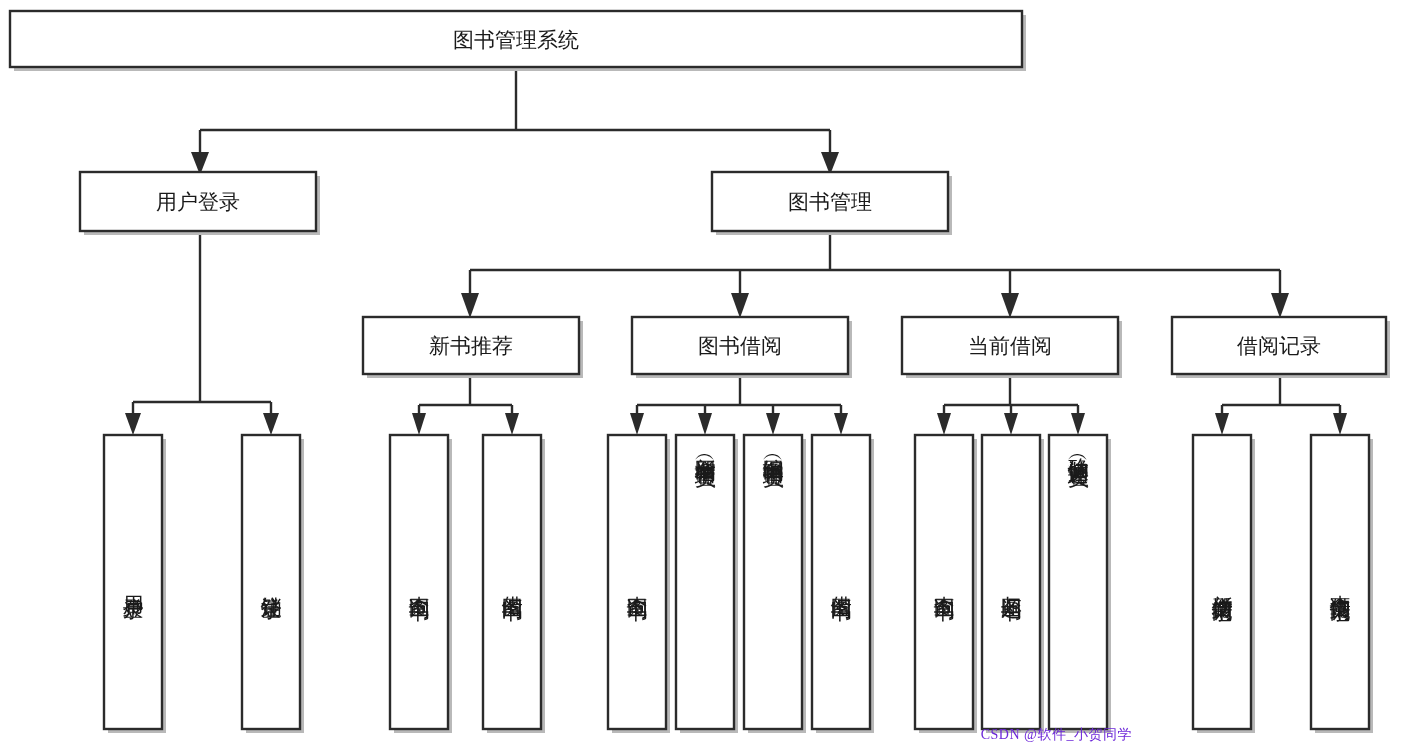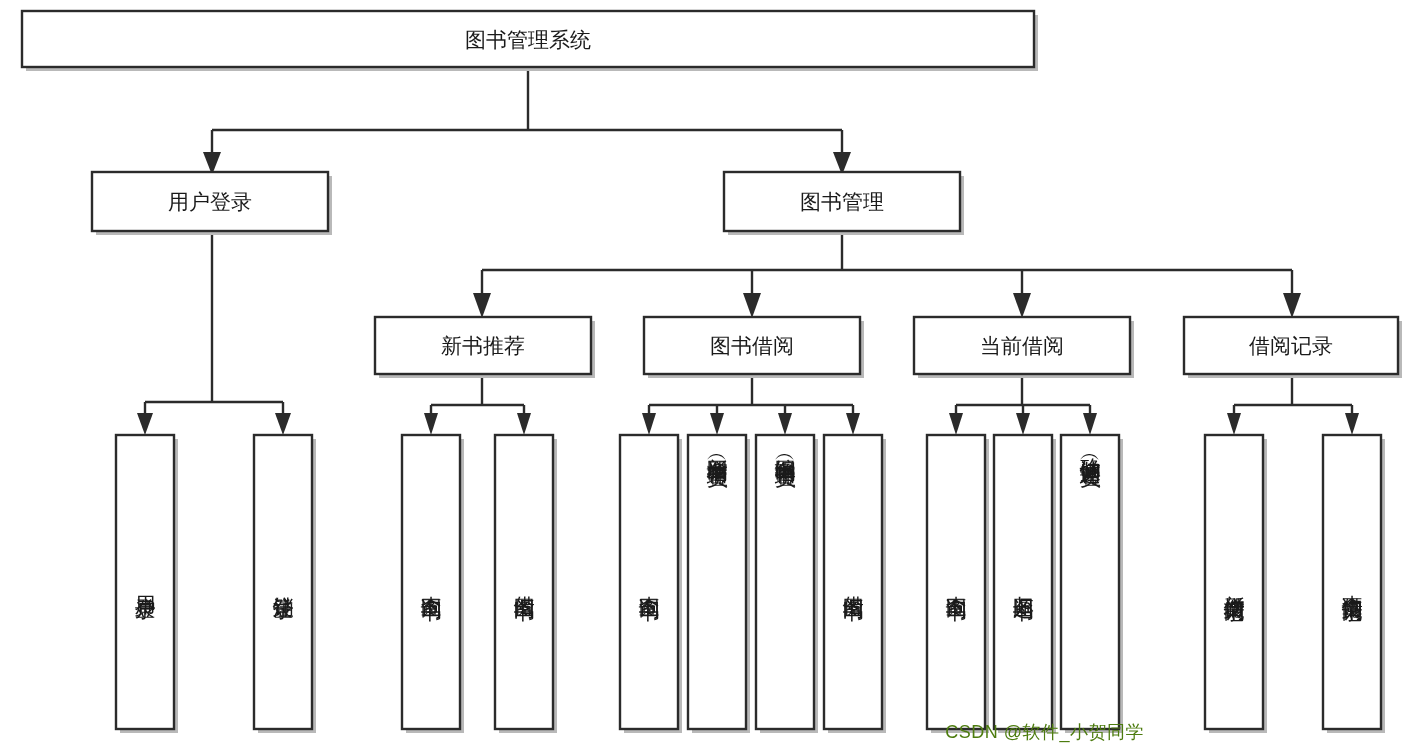--- a/index.html
+++ b/index.html
@@ -11,21 +11,20 @@
     width: 1405px;
     height: 747px;
     overflow: hidden;
     font-family: "DejaVu Sans", "Liberation Sans", sans-serif;
   }
   #diagram-root {
     position: relative;
     width: 1140px;
     height: 747px;
     background: #ffffff;
-    margin-left: 12px;
   }
   svg#flow {
     position: absolute;
     left: 0;
     top: 0;
     width: 1405px;
     height: 747px;
     display: block;
   }
   .node-rect {
@@ -69,23 +68,23 @@
     line-height: 1.08;
     color: #1a1a1a;
     letter-spacing: 1.5px;
     white-space: nowrap;
     text-align: center;
   }
   .watermark {
     position: absolute;
     right: 8px;
     bottom: 3px;
-    font-family: Liberation Sans, sans-serif;
-    font-size: 18px;
-    color: #4d7c0f;
+    font-family: Liberation Serif, serif;
+    font-size: 14px;
+    color: #6d28d9;
     letter-spacing: 0.5px;
     white-space: nowrap;
   }
 </style>
 </head>
 <body>
 
 <div id="diagram-root">
 
   <svg id="flow" viewBox="0 0 1405 747">

